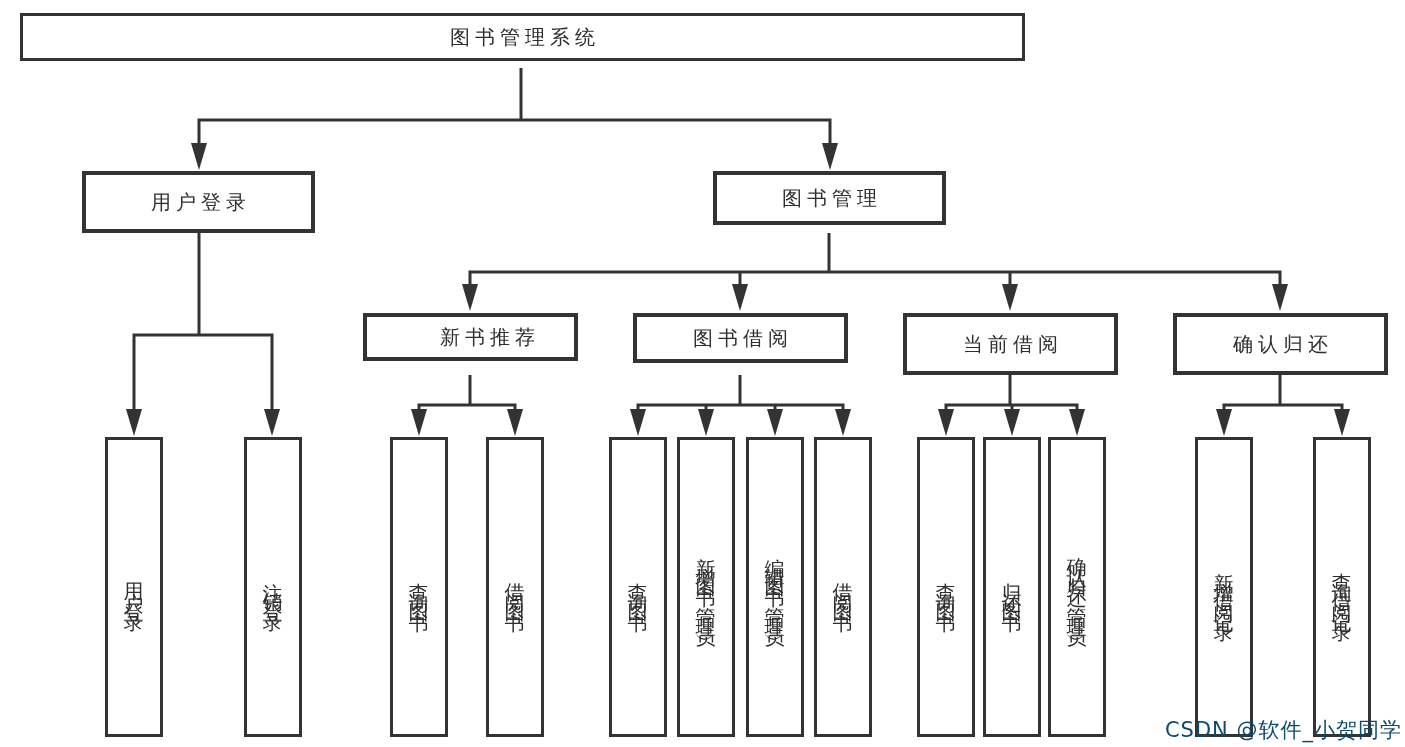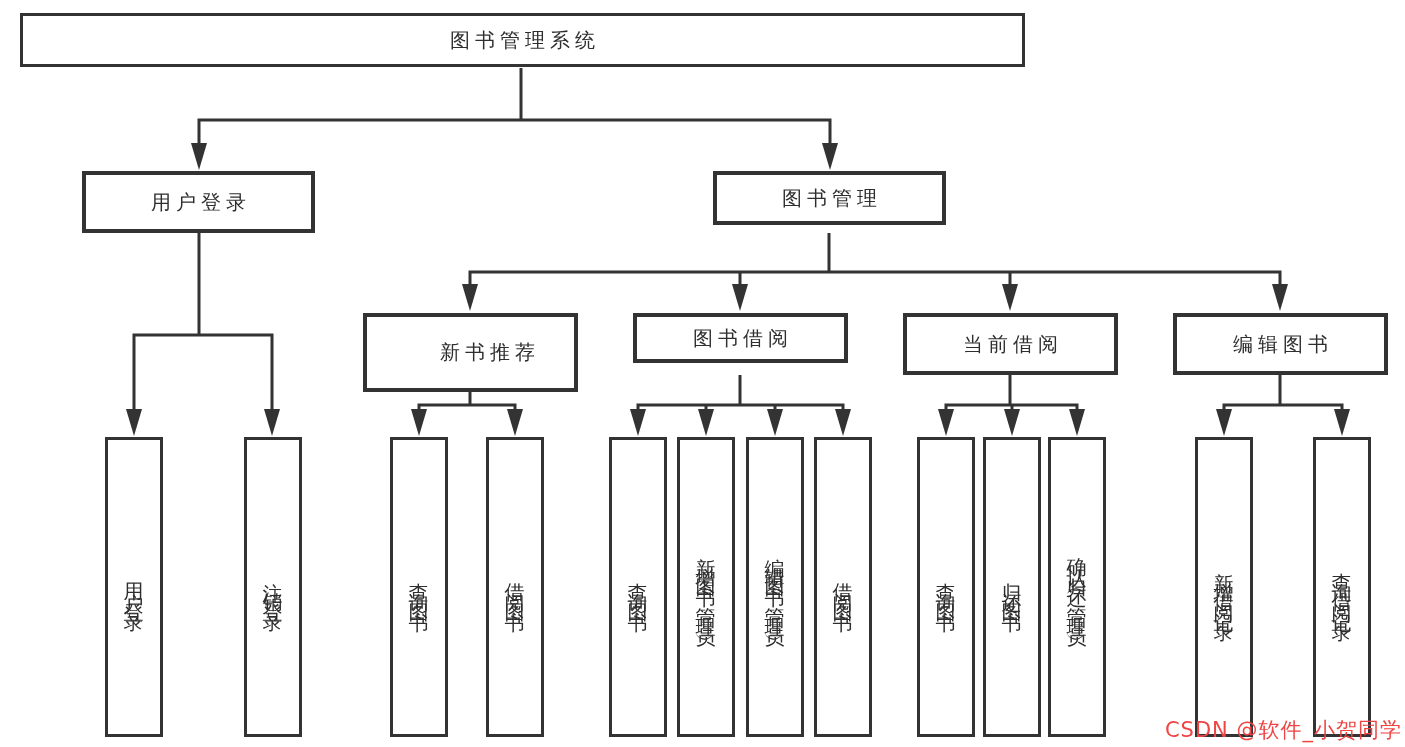--- a/index.html
+++ b/index.html
@@ -35,21 +35,21 @@
     line-height:1;
     letter-spacing:10px;
     color:#2e2e2e;
     white-space:nowrap;
   }
   .watermark {
     position:absolute;
     right:3px; top:716px;
     font-size:21px;
     letter-spacing:1px;
-    color:#ef4444;
+    color:#0c4a6e;
     z-index:3;
     white-space:nowrap;
   }
 </style>
 </head>
 <body>
 
 <div class="canvas">
 
   <svg class="connectors" viewBox="0 0 1405 747" xmlns="http://www.w3.org/2000/svg">
@@ -97,42 +97,42 @@
       <polygon points="767,409 783,409 775,436"></polygon>
       <polygon points="835,409 851,409 843,436"></polygon>
       <polygon points="938,409 954,409 946,436"></polygon>
       <polygon points="1004,409 1020,409 1012,436"></polygon>
       <polygon points="1069,409 1085,409 1077,436"></polygon>
       <polygon points="1216,409 1232,409 1224,436"></polygon>
       <polygon points="1334,409 1350,409 1342,436"></polygon>
     </g>
   </svg>
 
-  <div class="box" style="left:20px; top:13px; width:1005px; height:54px;">
+  <div class="box" style="left:20px; top:13px; width:1005px; height:48px;">
     <span>图书管理系统</span>
   </div>
 
   <div class="box mid" style="left:82px; top:171px; width:233px; height:62px;">
     <span>用户登录</span>
   </div>
   <div class="box mid" style="left:713px; top:171px; width:233px; height:54px;">
     <span>图书管理</span>
   </div>
 
-  <div class="box mid" style="left:363px; top:313px; width:215px; height:79px;padding-left:34px;">
+  <div class="box mid" style="left:363px; top:313px; width:215px; height:48px;padding-left:34px;">
     <span>新书推荐</span>
   </div>
   <div class="box mid" style="left:633px; top:313px; width:215px; height:50px;">
     <span>图书借阅</span>
   </div>
   <div class="box mid" style="left:903px; top:313px; width:215px; height:62px;">
     <span>当前借阅</span>
   </div>
   <div class="box mid" style="left:1173px; top:313px; width:215px; height:62px;">
-    <span>编辑图书</span>
+    <span>确认归还</span>
   </div>
 
   <div class="box leaf" style="left:105px; top:437px; width:58px; height:300px;">
     <span class="vtext">用户登录</span>
   </div>
   <div class="box leaf" style="left:244px; top:437px; width:58px; height:300px;">
     <span class="vtext">注销登录</span>
   </div>
 
   <div class="box leaf" style="left:390px; top:437px; width:58px; height:300px;">

